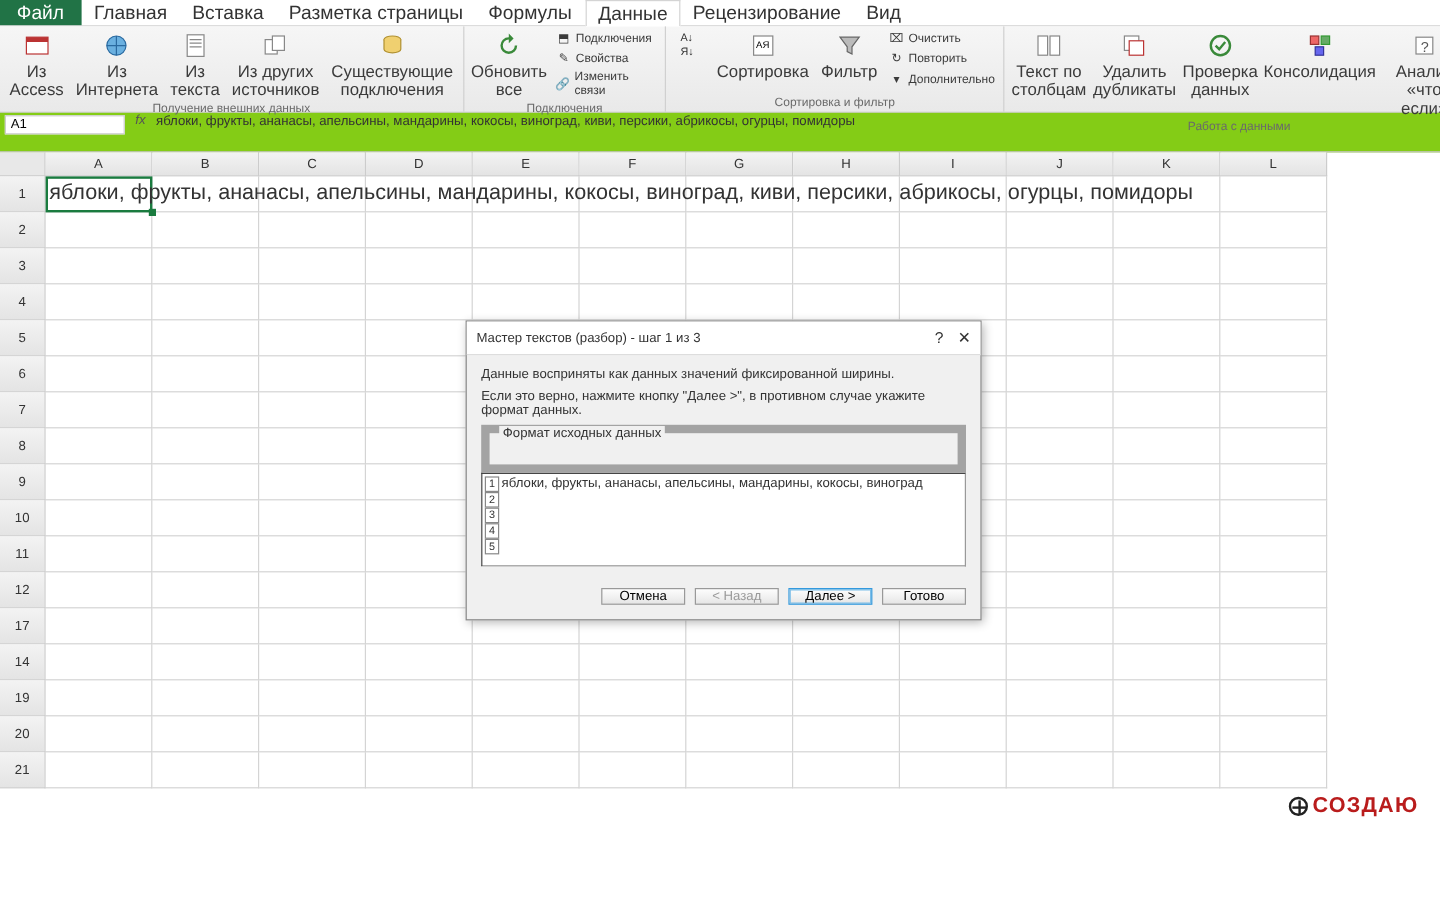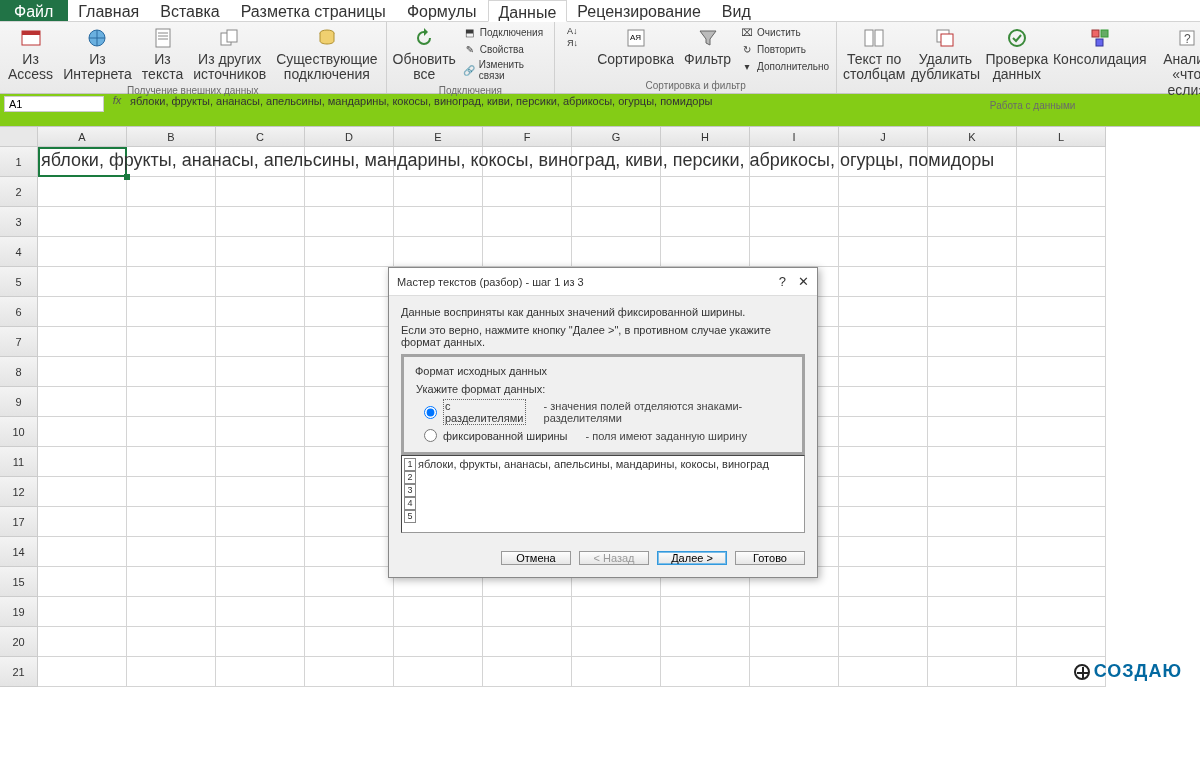--- a/index.html
+++ b/index.html
@@ -43,38 +43,38 @@
 .selhandle { position: absolute; left: 124px; top: 47px; width: 6px; height: 6px; background: #1a7b3f; }
 
 
 .dialog { position: absolute; left: 388px; top: 255px; width: 430px; background: #f0f0f0; border: 1px solid #888; box-shadow: 2px 2px 8px rgba(0,0,0,.3); font-size: 11px; margin-top: 12px; }
 .dtitle { display: flex; justify-content: space-between; align-items: center; padding: 6px 8px; background: #fff; border-bottom: 1px solid #ddd; }
 .dtitle .txt { font-size: 11px; }
 .dclose { display: flex; gap: 12px; }
 .dclose span { cursor: pointer; font-size: 13px; }
 .dbody { padding: 10px 12px; }
 .dbody p { margin-bottom: 6px; }
-.fieldset { border: 3px solid #a3a3a3; padding: 20px 8px 8px; margin-top: 4px; }
+.fieldset { border: 7px solid #a3a3a3; padding: 6px 8px 8px; margin-top: 4px; }
 .fieldset .legend { position: relative; top: -12px; background: #f0f0f0; padding: 0 3px; display: inline-block; }
 .fieldset .inner { margin-top: -8px; }
 .radio-row { display: flex; align-items: center; gap: 6px; padding: 2px 0 2px 12px; font-size: 11px; }
 .radio-row input { margin: 0; }
 .radio-row .desc { margin-left: 12px; color: #444; }
 .radio-sel { border: 1px dotted #666; padding: 0 1px; }
 .preview-label { margin: 12px 0 4px; }
 .preview { border: 1px inset #999; background: #fff; height: 78px; overflow: auto; font-family: 'Courier New', monospace; font-size: 11px; position: relative; }
 .preview-inner { padding: 2px; }
 .pline { display: flex; }
 .pline .ln { width: 12px; border: 1px solid #888; text-align: center; font-size: 9px; margin-right: 2px; line-height: 11px; }
 .dbtns { display: flex; justify-content: flex-end; gap: 8px; padding: 8px 12px 12px; }
 .dbtn { min-width: 70px; padding: 0 10px; background: linear-gradient(#fdfdfd,#e6e6e6); border: 1px solid #999; cursor: pointer; font-size: 11px; }
 .dbtn.disabled { color: #999; }
 .dbtn.primary { border: 1px solid #3399dd; box-shadow: 0 0 0 1px #7abde8 inset; }
 
-.watermark { position: absolute; right: 18px; bottom: 82px; font-size: 18px; font-weight: bold; color: #0369a1; letter-spacing: 1px; display: flex; align-items: center; gap: 4px; }
+.watermark { position: absolute; right: 18px; bottom: 82px; font-size: 18px; font-weight: bold; color: #b91c1c; letter-spacing: 1px; display: flex; align-items: center; gap: 4px; }
 .watermark .wm-ic { width: 16px; height: 16px; border: 2px solid #222; border-radius: 50%; position: relative; }
 .watermark .wm-ic::before, .watermark .wm-ic::after { content:''; position:absolute; background:#222; }
 .watermark .wm-ic::before { left:6px; top:1px; width:2px; height:12px; }
 .watermark .wm-ic::after { top:6px; left:1px; height:2px; width:12px; }
 
 svg { display: block; }
 </style>
 </head>
 <body>
 
@@ -531,35 +531,20 @@
         <div class="cell"></div>
         <div class="cell"></div>
         <div class="cell"></div>
         <div class="cell"></div>
         <div class="cell"></div>
         <div class="cell"></div>
         <div class="cell"></div>
         <div class="cell"></div>
       </div>
       <div class="row">
-        <div class="rh">15</div>
-        <div class="cell"></div>
-        <div class="cell"></div>
-        <div class="cell"></div>
-        <div class="cell"></div>
-        <div class="cell"></div>
-        <div class="cell"></div>
-        <div class="cell"></div>
-        <div class="cell"></div>
-        <div class="cell"></div>
-        <div class="cell"></div>
-        <div class="cell"></div>
-        <div class="cell"></div>
-      </div>
-      <div class="row">
         <div class="rh">19</div>
         <div class="cell"></div>
         <div class="cell"></div>
         <div class="cell"></div>
         <div class="cell"></div>
         <div class="cell"></div>
         <div class="cell"></div>
         <div class="cell"></div>
         <div class="cell"></div>
         <div class="cell"></div>
@@ -609,33 +594,20 @@
     <div class="dclose">
       <span>?</span>
       <span>✕</span>
     </div>
   </div>
   <div class="dbody">
     <p>Данные восприняты как данных значений фиксированной ширины.</p>
     <p>Если это верно, нажмите кнопку "Далее &gt;", в противном случае укажите формат данных.</p>
     <div class="fieldset">
       <span class="legend">Формат исходных данных</span>
-      <div class="inner">
-        <div style="margin:2px 0 2px 4px">Укажите формат данных:</div>
-        <div class="radio-row">
-          <input type="radio" checked="" style="">
-          <span class="radio-sel">с разделителями</span>
-          <span class="desc">- значения полей отделяются знаками-разделителями</span>
-        </div>
-        <div class="radio-row">
-          <input type="radio" style="">
-          <span>фиксированной ширины</span>
-          <span class="desc">- поля имеют заданную ширину</span>
-        </div>
-      </div>
     </div>
     <div class="preview">
       <div class="preview-inner">
         <div class="pline">
             <span class="ln">1</span>
             <span>яблоки, фрукты, ананасы, апельсины, мандарины, кокосы, виноград</span>
           </div>
         <div class="pline">
             <span class="ln">2</span>
           </div>

